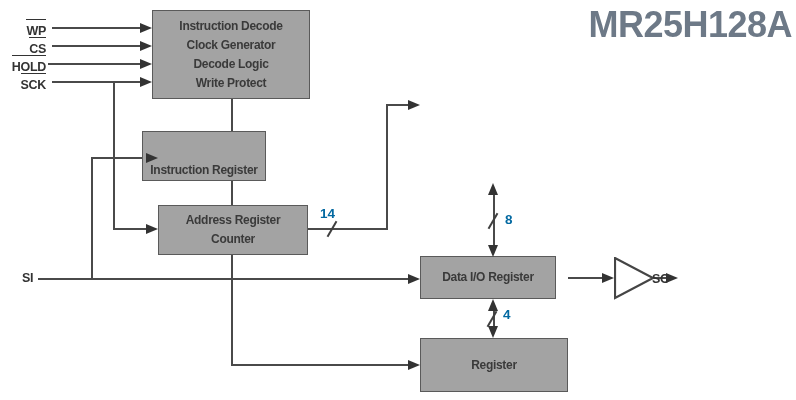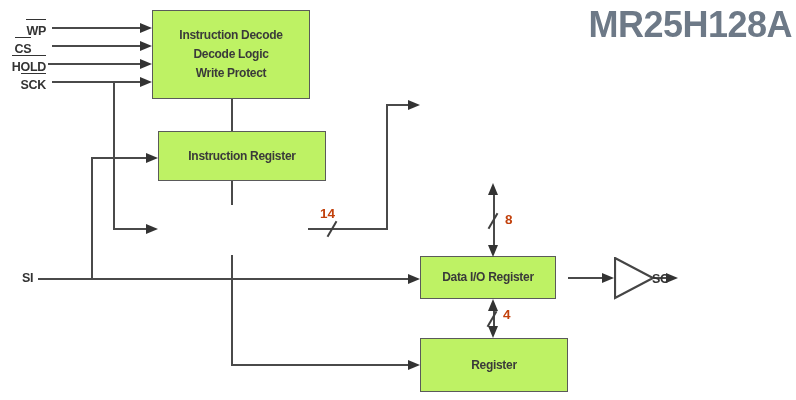--- a/index.html
+++ b/index.html
@@ -8,21 +8,21 @@
     --ink:#3a3a3a;
     --title:#6d7987;
   }
   html,body{margin:0;padding:0;background:#fff;}
   #stage{
     position:relative;width:796px;height:400px;background:#ffffff;
     font-family:"Liberation Sans", sans-serif;overflow:hidden;
   }
   .block{
     position:absolute;box-sizing:border-box;border:1.5px solid var(--border);
-    background:#bef264;color:var(--ink);display:flex;flex-direction:column;
+    background:#a3a3a3;color:var(--ink);display:flex;flex-direction:column;
     justify-content:center;align-items:center;text-align:center;
     font-weight:bold;font-size:12px;line-height:19px;letter-spacing:-0.3px;
     z-index:2;
   }
   .block.big{font-size:16px;line-height:23px;letter-spacing:-0.4px;}
   .wire{position:absolute;background:var(--line);z-index:1;}
   .wire-h{height:2px;}
   .wire-v{width:2px;}
   .arr-r{position:absolute;width:0;height:0;z-index:3;
     border-top:5px solid transparent;border-bottom:5px solid transparent;
@@ -34,36 +34,36 @@
     border-left:5px solid transparent;border-right:5px solid transparent;
     border-top:12px solid #333;}
   .slash{position:absolute;width:2px;height:18px;background:#3f3f3f;
     transform:rotate(30deg);z-index:3;}
   .sig{
     position:absolute;left:0;width:46px;text-align:right;
     font-weight:bold;font-size:12.5px;color:#333;letter-spacing:-0.3px;z-index:2;
   }
   .sig .bar{display:inline-block;border-top:1.6px solid #333;line-height:13px;padding-top:5px;}
   .plain-label{position:absolute;font-weight:bold;font-size:12.5px;color:#333;letter-spacing:-0.3px;z-index:2;}
-  .buslabel{position:absolute;font-weight:bold;font-size:13.5px;color:#c2410c;z-index:3;}
+  .buslabel{position:absolute;font-weight:bold;font-size:13.5px;color:#0369a1;z-index:3;}
   .title{
     position:absolute;top:4px;right:4px;font-weight:bold;font-size:36px;
     color:var(--title);letter-spacing:-0.5px;z-index:2;
   }
   .buffer{position:absolute;z-index:2;}
 </style>
 </head>
 <body>
 
 <div id="stage">
 
   <div class="title">MR25H128A</div>
 
   <div class="sig" style="top:19px;"><span class="bar">WP</span></div>
-  <div class="sig" style="top:37px;text-align:center;"><span class="bar">CS</span></div>
+  <div class="sig" style="top:37px;"><span class="bar">CS</span></div>
   <div class="sig" style="top:55px;"><span class="bar">HOLD</span></div>
   <div class="sig" style="top:73px;"><span class="bar">SCK</span></div>
 
   <div class="wire wire-h" style="left:52px;top:27px;width:89px;"></div>
   <div class="arr-r" style="left:140px;top:23px;"></div>
   <div class="wire wire-h" style="left:52px;top:45px;width:89px;"></div>
   <div class="arr-r" style="left:140px;top:41px;"></div>
   <div class="wire wire-h" style="left:48px;top:63px;width:93px;"></div>
   <div class="arr-r" style="left:140px;top:59px;"></div>
   <div class="wire wire-h" style="left:52px;top:81px;width:89px;"></div>
@@ -110,28 +110,33 @@
   <div class="arr-r" style="left:602px;top:273px;"></div>
   <svg class="buffer" style="left:614px;top:257px;" width="44" height="44" viewBox="0 0 44 44">
     <polygon points="1,1 1,41 39,21" fill="#ffffff" stroke="#454545" stroke-width="2.2"></polygon>
   </svg>
   <div class="wire wire-h" style="left:652px;top:277px;width:15px;"></div>
   <div class="arr-r" style="left:666px;top:273px;"></div>
   <div class="plain-label" style="left:652px;top:272px;">SO</div>
 
   <div class="block" style="left:152px;top:10px;width:158px;height:89px;">
     <div>Instruction Decode</div>
+    <div>Clock Generator</div>
     <div>Decode Logic</div>
     <div>Write Protect</div>
   </div>
 
-  <div class="block" style="left:158px;top:131px;width:168px;height:50px;">
+  <div class="block" style="left:142px;top:131px;width:124px;height:50px;justify-content:flex-end;">
     <div>Instruction Register</div>
   </div>
 
+  <div class="block" style="left:158px;top:205px;width:150px;height:50px;">
+    <div>Address Register</div>
+    <div>Counter</div>
+  </div>
 
 
   <div class="block" style="left:420px;top:256px;width:136px;height:43px;">
     <div>Data I/O Register</div>
   </div>
 
   <div class="block" style="left:420px;top:338px;width:148px;height:54px;">
     <div>Register</div>
   </div>
 

